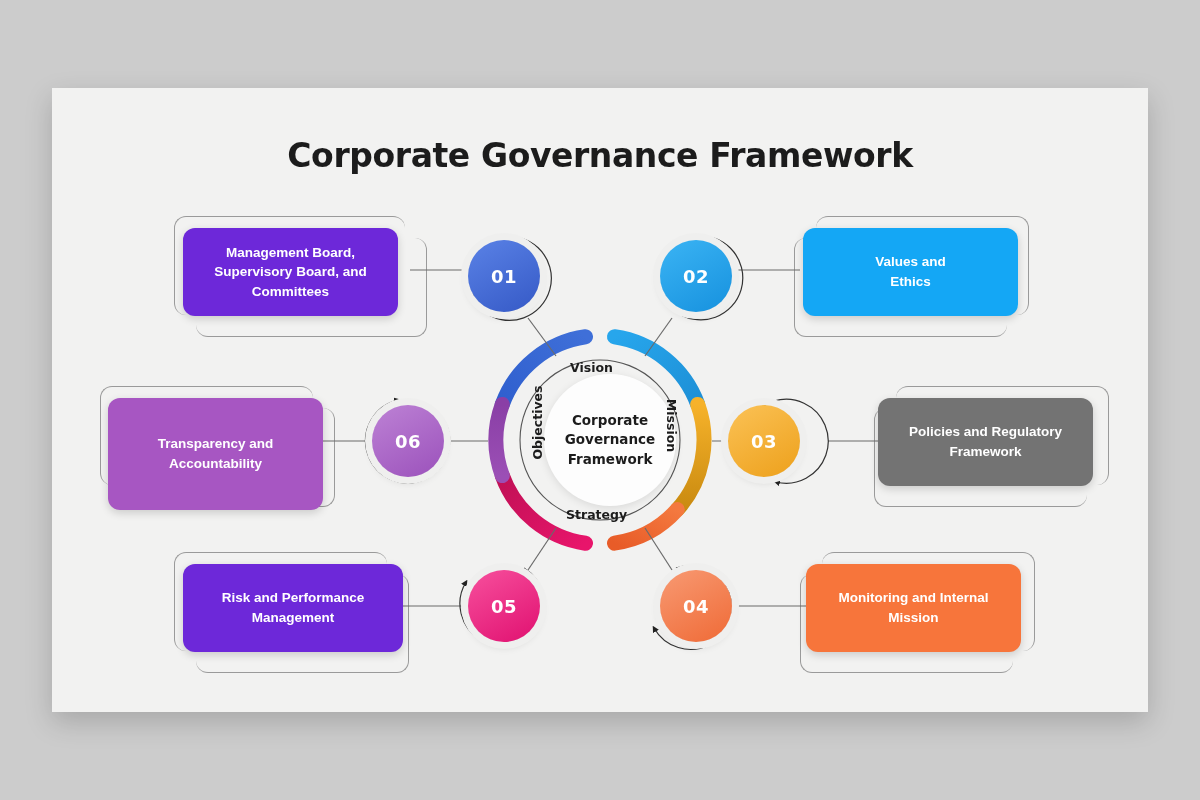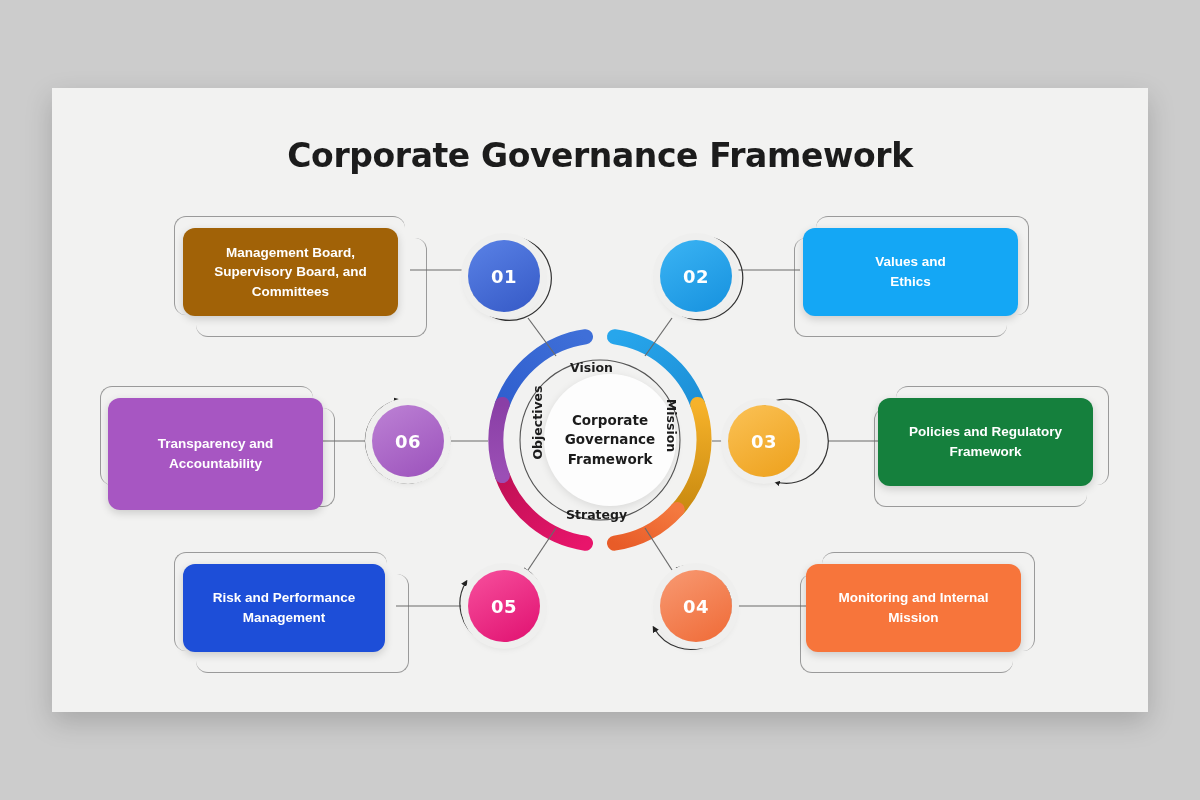--- a/index.html
+++ b/index.html
@@ -216,50 +216,50 @@
   <div class="step" style="left:660px;top:570px;background:linear-gradient(150deg,#f89a73,#ef6a36);">
     <span>04</span>
   </div>
   <div class="step" style="left:468px;top:570px;background:linear-gradient(150deg,#f7509d,#e01070);">
     <span>05</span>
   </div>
   <div class="step" style="left:372px;top:405px;background:linear-gradient(150deg,#bd82d5,#9b51bb);">
     <span>06</span>
   </div>
 
-  <div class="box" style="left:183px;top:228px;width:215px;height:88px;background:#a16207;">
+  <div class="box" style="left:183px;top:228px;width:215px;height:88px;background:#6d28d9;">
     <div>
       <div>Management Board,</div>
       <div>Supervisory Board, and</div>
       <div>Committees</div>
     </div>
   </div>
 
   <div class="box" style="left:803px;top:228px;width:215px;height:88px;background:#14a7f5;">
     <div>
       <div>Values and</div>
       <div>Ethics</div>
     </div>
   </div>
 
-  <div class="box" style="left:878px;top:398px;width:215px;height:88px;background:#15803d;">
+  <div class="box" style="left:878px;top:398px;width:215px;height:88px;background:#737373;">
     <div>
       <div>Policies and Regulatory</div>
       <div>Framework</div>
     </div>
   </div>
 
   <div class="box" style="left:806px;top:564px;width:215px;height:88px;background:#f7753b;align-items:center;">
     <div>
       <div>Monitoring and Internal</div>
       <div>Mission</div>
     </div>
   </div>
 
-  <div class="box" style="left:183px;top:564px;width:202px;height:88px;background:#1d4ed8;">
+  <div class="box" style="left:183px;top:564px;width:220px;height:88px;background:#6d28d9;">
     <div>
       <div>Risk and Performance</div>
       <div>Management</div>
     </div>
   </div>
 
   <div class="box" style="left:108px;top:398px;width:215px;height:112px;background:#a756c2;">
     <div>
       <div>Transparency and</div>
       <div>Accountability</div>

